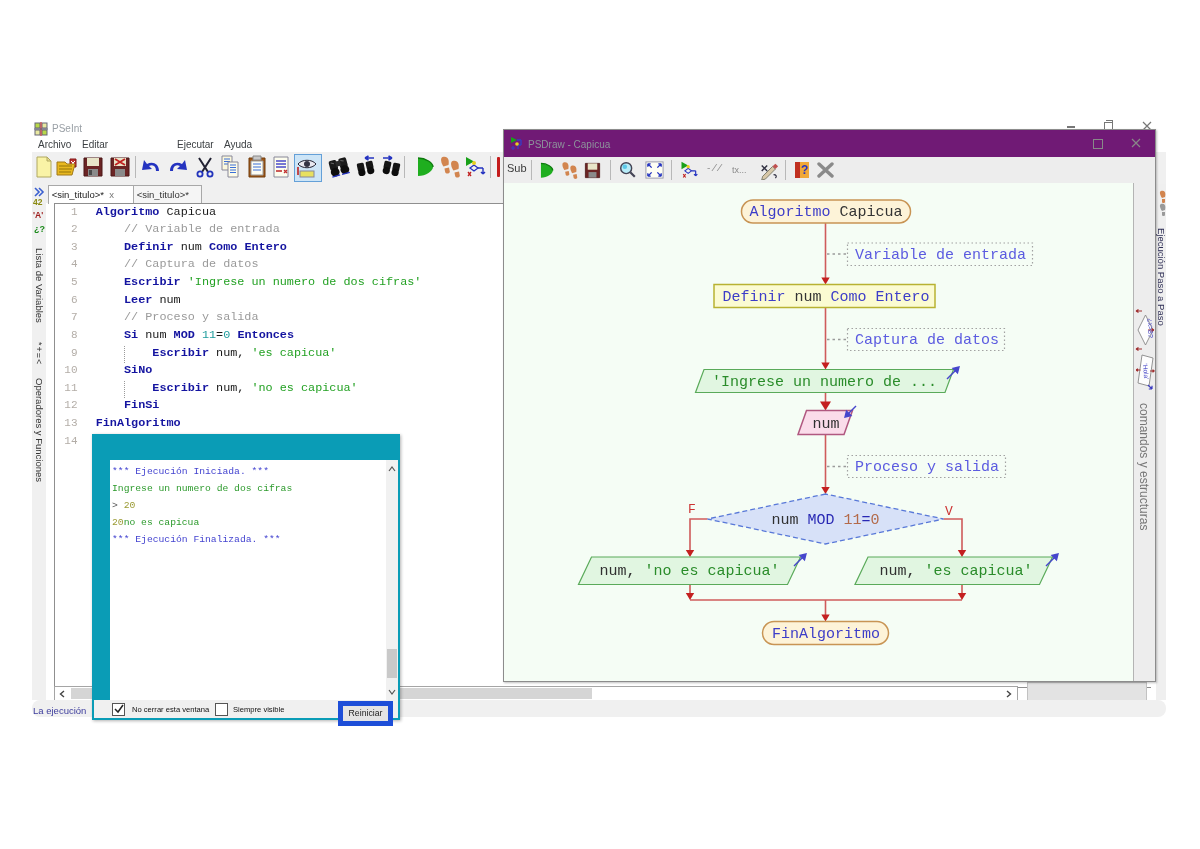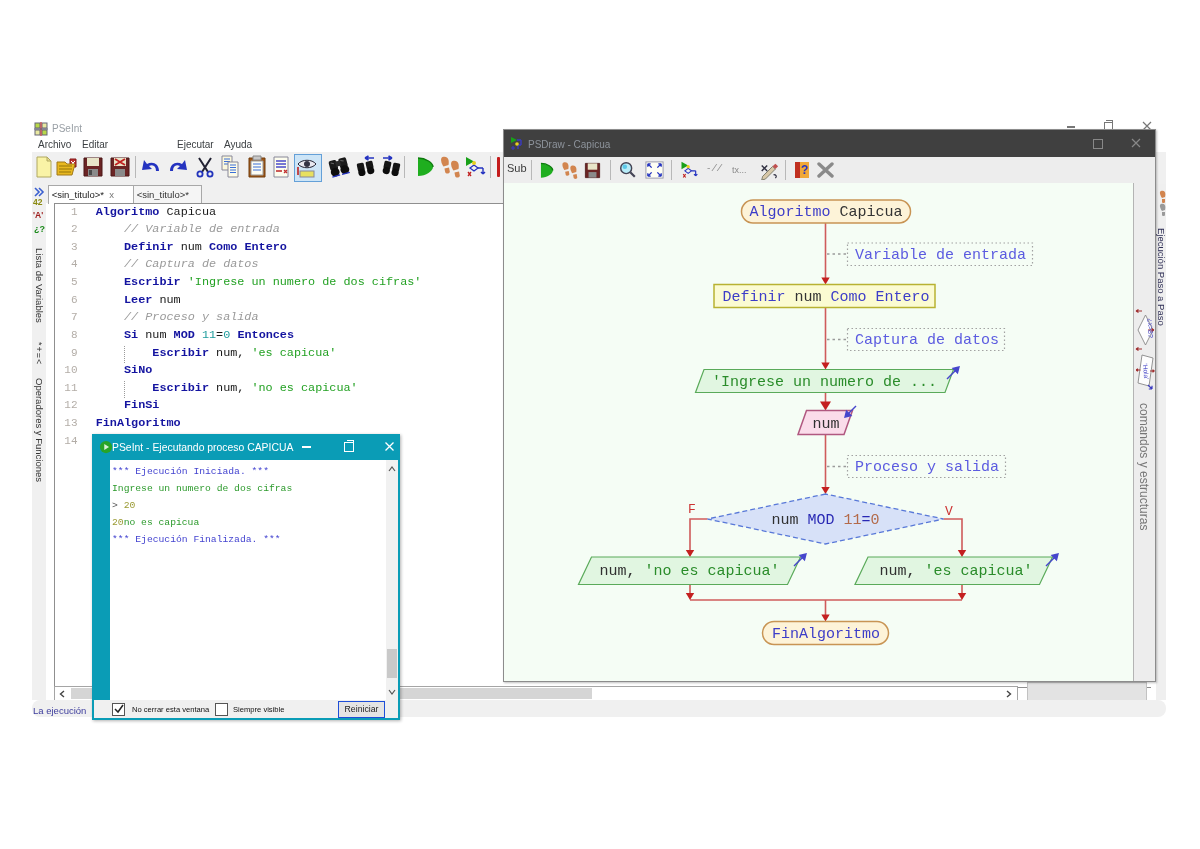--- a/index.html
+++ b/index.html
@@ -22,47 +22,47 @@
 .tab{position:absolute;top:1px;height:18px;font-size:9.5px;color:#222;line-height:17px;}
 #tab1{left:2px;width:85px;background:#fff;border:1px solid #a8a8a8;border-bottom:none;}
 #tab2{left:87px;width:67px;background:#f5f5f5;border:1px solid #a8a8a8;border-bottom:none;color:#333;}
 
 #editor{left:22px;top:84px;width:1096px;height:483px;background:#fff;border:1px solid #8f8f8f;border-right:none;overflow:hidden;}
 #gutter{left:-10px;top:-0.5px;width:32.5px;text-align:right;color:#b3ada7;font-size:11px !important;}
 #codebox{left:40.7px;top:-0.5px;color:#1a1a1a;}
 pre{margin:0;font-family:"Liberation Mono",monospace;font-size:11.8px;line-height:17.63px;}
 #cs-body pre{font-size:9.7px;line-height:17px;}
 .k{font-weight:bold;color:#1414a0;}
-.c{font-style:italic;color:#9a9a9a;margin-top:41px;}
+.c{color:#9a9a9a;margin-top:41px;}
 .s{color:#23a123;}
 .n{color:#1f9d9d;}
 
 #hscroll{left:22px;top:567px;width:962px;height:13px;background:#fff;border:1px solid #a5a5a5;}
 #hthumb{left:16px;top:1px;width:521px;height:11px;background:#d5d5d5;}
 #graybar{left:995px;top:563px;width:118px;height:19px;background:#e3e3e3;border:1px solid #c2c2c2;border-bottom:2px solid #9a9a9a;}
 #statusbar{left:0;top:581px;width:1134px;height:17px;background:#f0f0f0;border-radius:8px;}
 #statustext{left:1px;top:5px;font-size:9.5px;color:#3d3d9d;}
 
 #rstrip{left:1123.5px;top:65px;width:10.5px;height:516px;background:#efefef;overflow:hidden;}
 
 #psdraw{left:503px;top:129px;width:651px;height:551px;background:#ededed;border:1px solid #8c8c8c;box-shadow:1px 1px 2px rgba(0,0,0,0.25);}
-#pd-title{left:0;top:0;width:100%;height:27px;background:#404040;}
+#pd-title{left:0;top:0;width:100%;height:27px;background:#701a75;}
 #pd-title-text{left:24px;top:9px;font-size:10px;color:#8d939b;}
 #pd-toolbar{left:0;top:27px;width:100%;height:26px;background:#ededed;}
 #pd-canvas{left:0px;top:53px;width:629px;height:498px;background:#f5fdf5;border-right:1px solid #b4b4b4;}
 #pd-strip{left:630px;top:53px;width:21px;height:498px;background:#ededed;}
 
 #console{left:92px;top:434px;width:308px;height:286px;background:#0a9cb6;box-shadow:1px 1px 3px rgba(0,0,0,0.3);}
 #cs-title{left:0;top:0;width:100%;height:26px;}
 #cs-title-text{left:20px;top:7.5px;font-size:10.4px;color:#fff;}
 #cs-body{left:18px;top:26px;width:276px;height:240px;background:#fff;overflow:hidden;}
 #cs-scroll{left:294px;top:26px;width:12px;height:240px;background:#f1f1f1;}
 #cs-bottom{left:2px;top:266px;width:304px;height:18px;background:#f0f0f0;font-size:7.6px;color:#111;}
 .cbx{position:absolute;top:3px;width:11px;height:11px;background:#fff;border:1px solid #555;}
-#cs-btn{left:244px;top:1px;width:45px;height:15px;background:#e4e4e4;border:1px solid #1d4ed8;font-size:8.7px;text-align:center;line-height:14px;color:#222;}
+#cs-btn{left:244px;top:1px;width:45px;height:15px;background:#e4e4e4;border:5px solid #1d4ed8;font-size:8.7px;text-align:center;line-height:14px;color:#222;}
 .cblue{color:#4444d0;}
 .cgreen{color:#2c9a2c;}
 .colive{color:#9a9a33;}
 </style></head>
 <body>
 <div id="page">
 
 <div id="mainwin" class="abs">
   <div id="mw-title" class="abs">
     <svg id="mw-icon" class="abs" viewBox="0 0 14 14">
@@ -431,33 +431,20 @@
           <path d="M0 17 h4.5 M0 17 l2 -1.3 M0 17 l2 1.3" stroke="#a03030" stroke-width="1.1" fill="none"></path>
           <path d="M14 18 h4.5 M18.5 18 l-2 -1.3 M18.5 18 l-2 1.3" stroke="#a03030" stroke-width="1.1" fill="none"></path>
           <text x="10" y="20" font-size="6.5" fill="#4a4ac8" transform="rotate(85 9.5 18)" text-anchor="middle">'Hola'</text>
           <path d="M12 32 l4 4 M16 36 h-3.2 M16 36 v-3.2" stroke="#3a3ac0" stroke-width="1.2" fill="none"></path>
         </svg>
     <div class="abs vtext" style="left:3px;top:220px;font-size:12px;color:#777;">comandos y estructuras</div>
   </div>
 </div>
 
 <div id="console" class="abs">
-  <div id="cs-title" class="abs">
-    <svg class="abs" style="left:7px;top:6px;" width="14" height="14" viewBox="0 0 16 16">
-          <circle cx="8" cy="8" r="7" fill="#28a428"></circle>
-          <path d="M6 4.5 L11.5 8 L6 11.5 Z" fill="#d8f0d8"></path>
-        </svg>
-    <div id="cs-title-text" class="abs">PSeInt - Ejecutando proceso CAPICUA</div>
-    <div class="abs" style="left:210px;top:12px;width:9px;height:1.5px;background:#fff;"></div>
-    <div class="abs" style="left:252px;top:8px;width:8px;height:8px;border:1.3px solid #fff;"></div>
-    <div class="abs" style="left:255px;top:6px;width:6px;height:2px;border-top:1.3px solid #fff;border-right:1.3px solid #fff;"></div>
-    <svg class="abs" style="left:292px;top:7px;" width="11" height="11" viewBox="0 0 11 11">
-          <path d="M1.5 1.5 L9.5 9.5 M9.5 1.5 L1.5 9.5" stroke="#fff" stroke-width="1.3"></path>
-        </svg>
-  </div>
   <div id="cs-body" class="abs">
     <pre class="abs" style="left:2px;top:2.5px;"><span class="cblue">*** Ejecución Iniciada. ***</span>
 <span class="cgreen">Ingrese un numero de dos cifras</span>
 <span style="color:#555;">&gt;</span> <span class="colive">20</span>
 <span class="colive">20</span><span class="cgreen">no es capicua</span>
 <span class="cblue">*** Ejecución Finalizada. ***</span></pre>
   </div>
   <div id="cs-scroll" class="abs">
     <svg class="abs" style="left:2px;top:6px;" width="8" height="6" viewBox="0 0 8 6">
           <path d="M1 5 L4 1 L7 5" fill="none" stroke="#555" stroke-width="1.2"></path>

